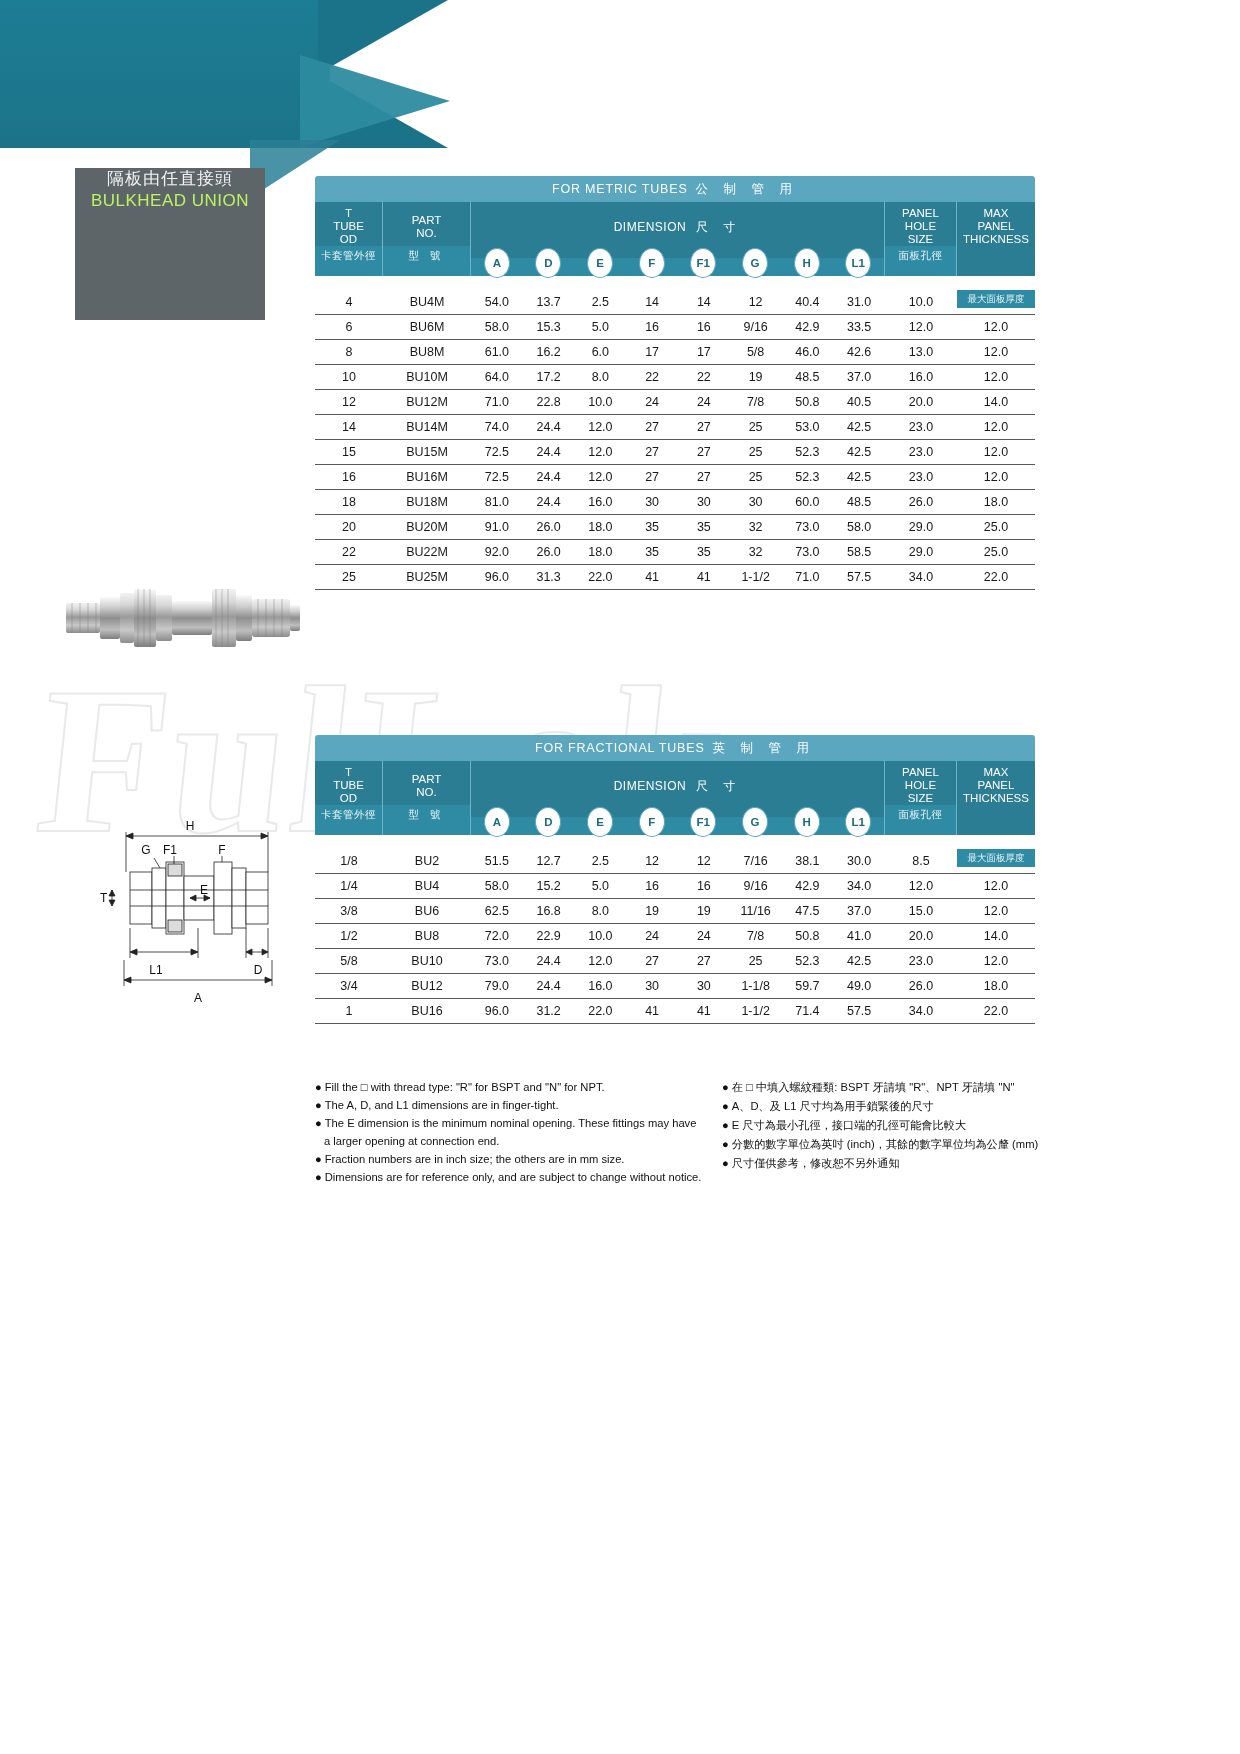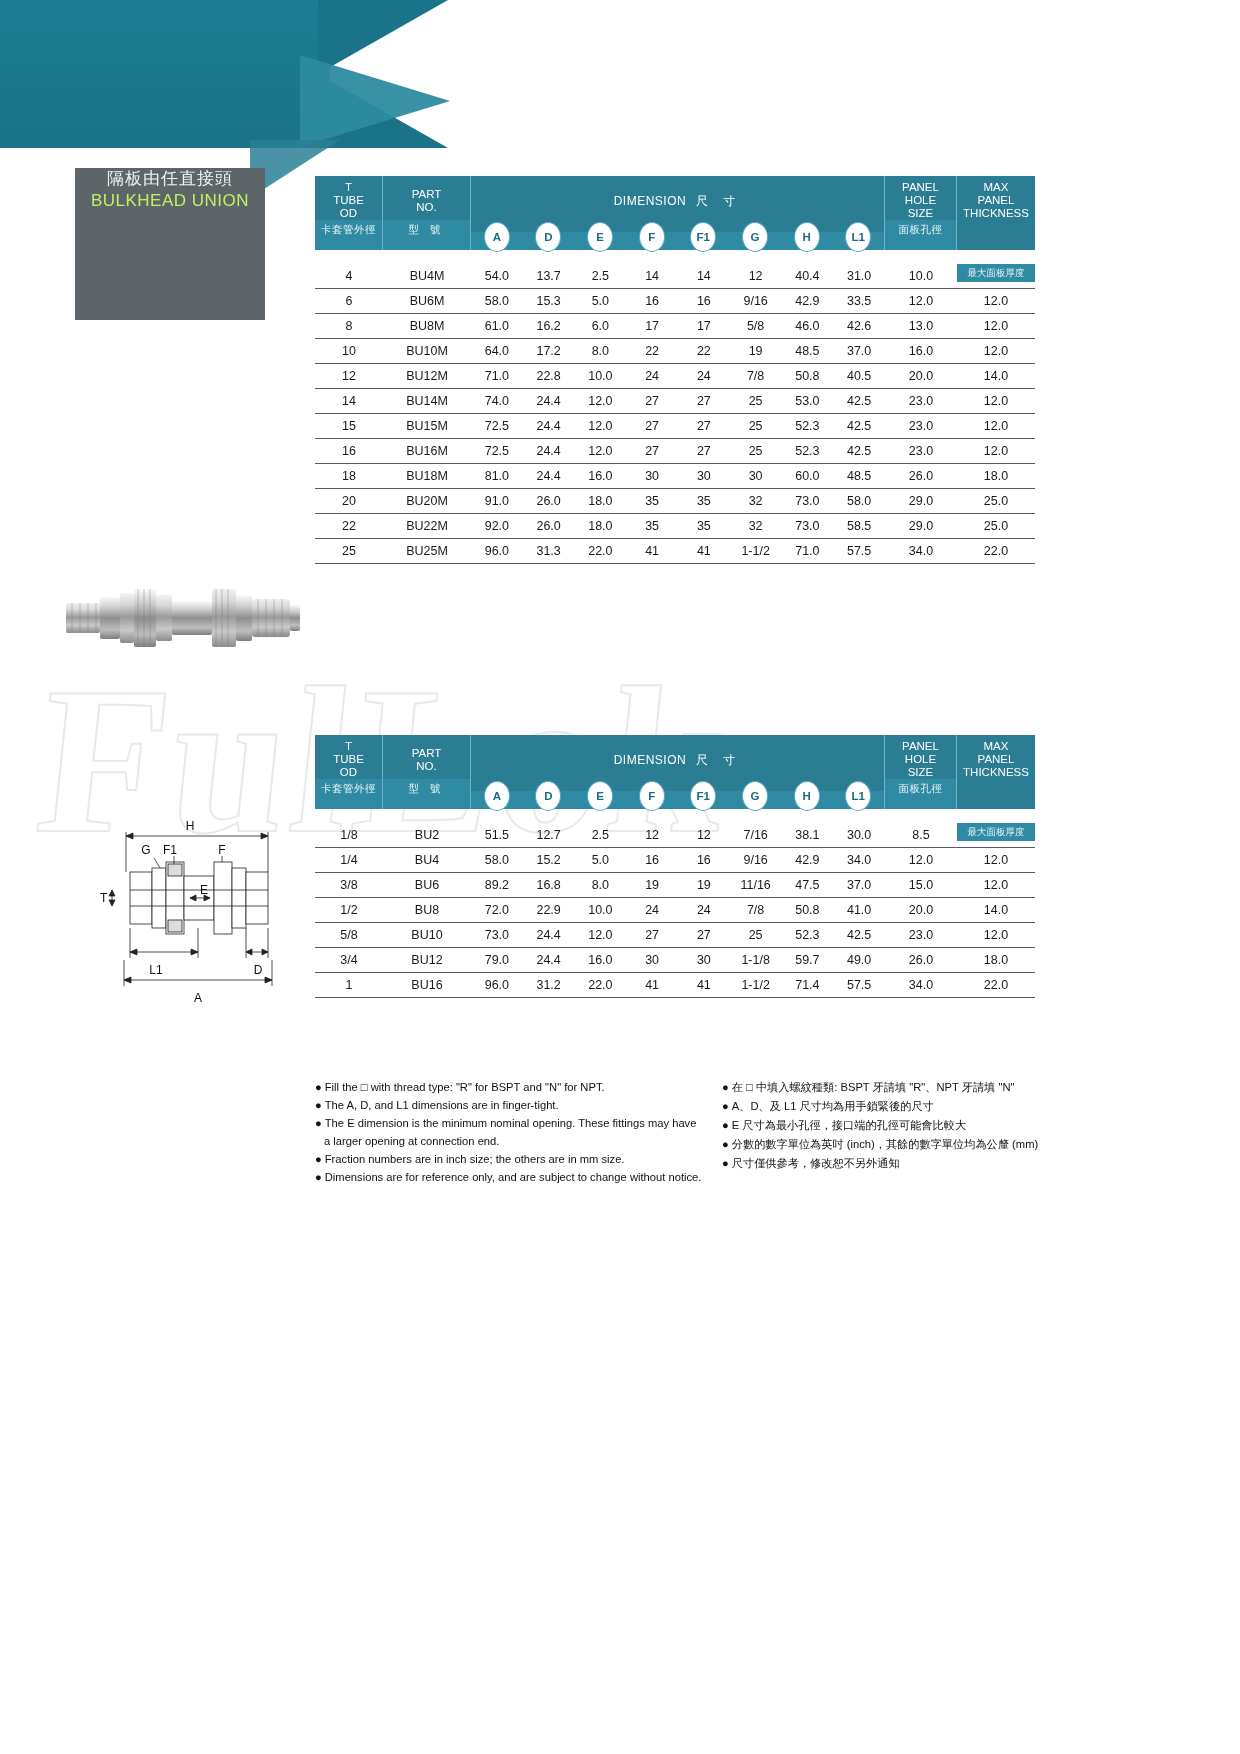--- a/index.html
+++ b/index.html
@@ -206,20 +206,24 @@
         <line x1="220" y1="34" x2="220" y2="72"></line>
       <line x1="10" y1="38" x2="10" y2="68"></line>
         <line x1="18" y1="38" x2="18" y2="68"></line>
       <line x1="26" y1="38" x2="26" y2="68"></line>
         <line x1="34" y1="38" x2="34" y2="68"></line>
     </g>
   </svg>
 </div>
 
 <div class="tbl" style="top:176px;">
+  <div class="tbl-title">
+    <span>FOR METRIC TUBES</span>
+    <span class="cn">公 制 管 用</span>
+  </div>
   <div class="hdr">
     <div class="hdr-cell c-tube">
       <div class="hdr-en">
         <div>T</div>
         <div>TUBE</div>
         <div>OD</div>
       </div>
       <div class="hdr-cn">卡套管外徑</div>
     </div>
     <div class="hdr-cell c-part">
@@ -513,20 +517,24 @@
       <text x="10" y="92">T</text>
       <text x="110" y="84">E</text>
       <text x="66" y="164" text-anchor="middle">L1</text>
       <text x="168" y="164" text-anchor="middle">D</text>
       <text x="108" y="192" text-anchor="middle">A</text>
     </g>
   </svg>
 </div>
 
 <div class="tbl" style="top:735px;">
+  <div class="tbl-title">
+    <span>FOR FRACTIONAL TUBES</span>
+    <span class="cn">英 制 管 用</span>
+  </div>
   <div class="hdr">
     <div class="hdr-cell c-tube">
       <div class="hdr-en">
         <div>T</div>
         <div>TUBE</div>
         <div>OD</div>
       </div>
       <div class="hdr-cn">卡套管外徑</div>
     </div>
     <div class="hdr-cell c-part">
@@ -611,21 +619,21 @@
         <div class="cell d">16</div>
         <div class="cell d">9/16</div>
         <div class="cell d">42.9</div>
         <div class="cell d">34.0</div>
         <div class="cell hole">12.0</div>
         <div class="cell thk">12.0</div>
       </div>
       <div class="row">
         <div class="cell tube">3/8</div>
         <div class="cell part">BU6</div>
-        <div class="cell d">89.2</div>
+        <div class="cell d">62.5</div>
         <div class="cell d">16.8</div>
         <div class="cell d">8.0</div>
         <div class="cell d">19</div>
         <div class="cell d">19</div>
         <div class="cell d">11/16</div>
         <div class="cell d">47.5</div>
         <div class="cell d">37.0</div>
         <div class="cell hole">15.0</div>
         <div class="cell thk">12.0</div>
       </div>

